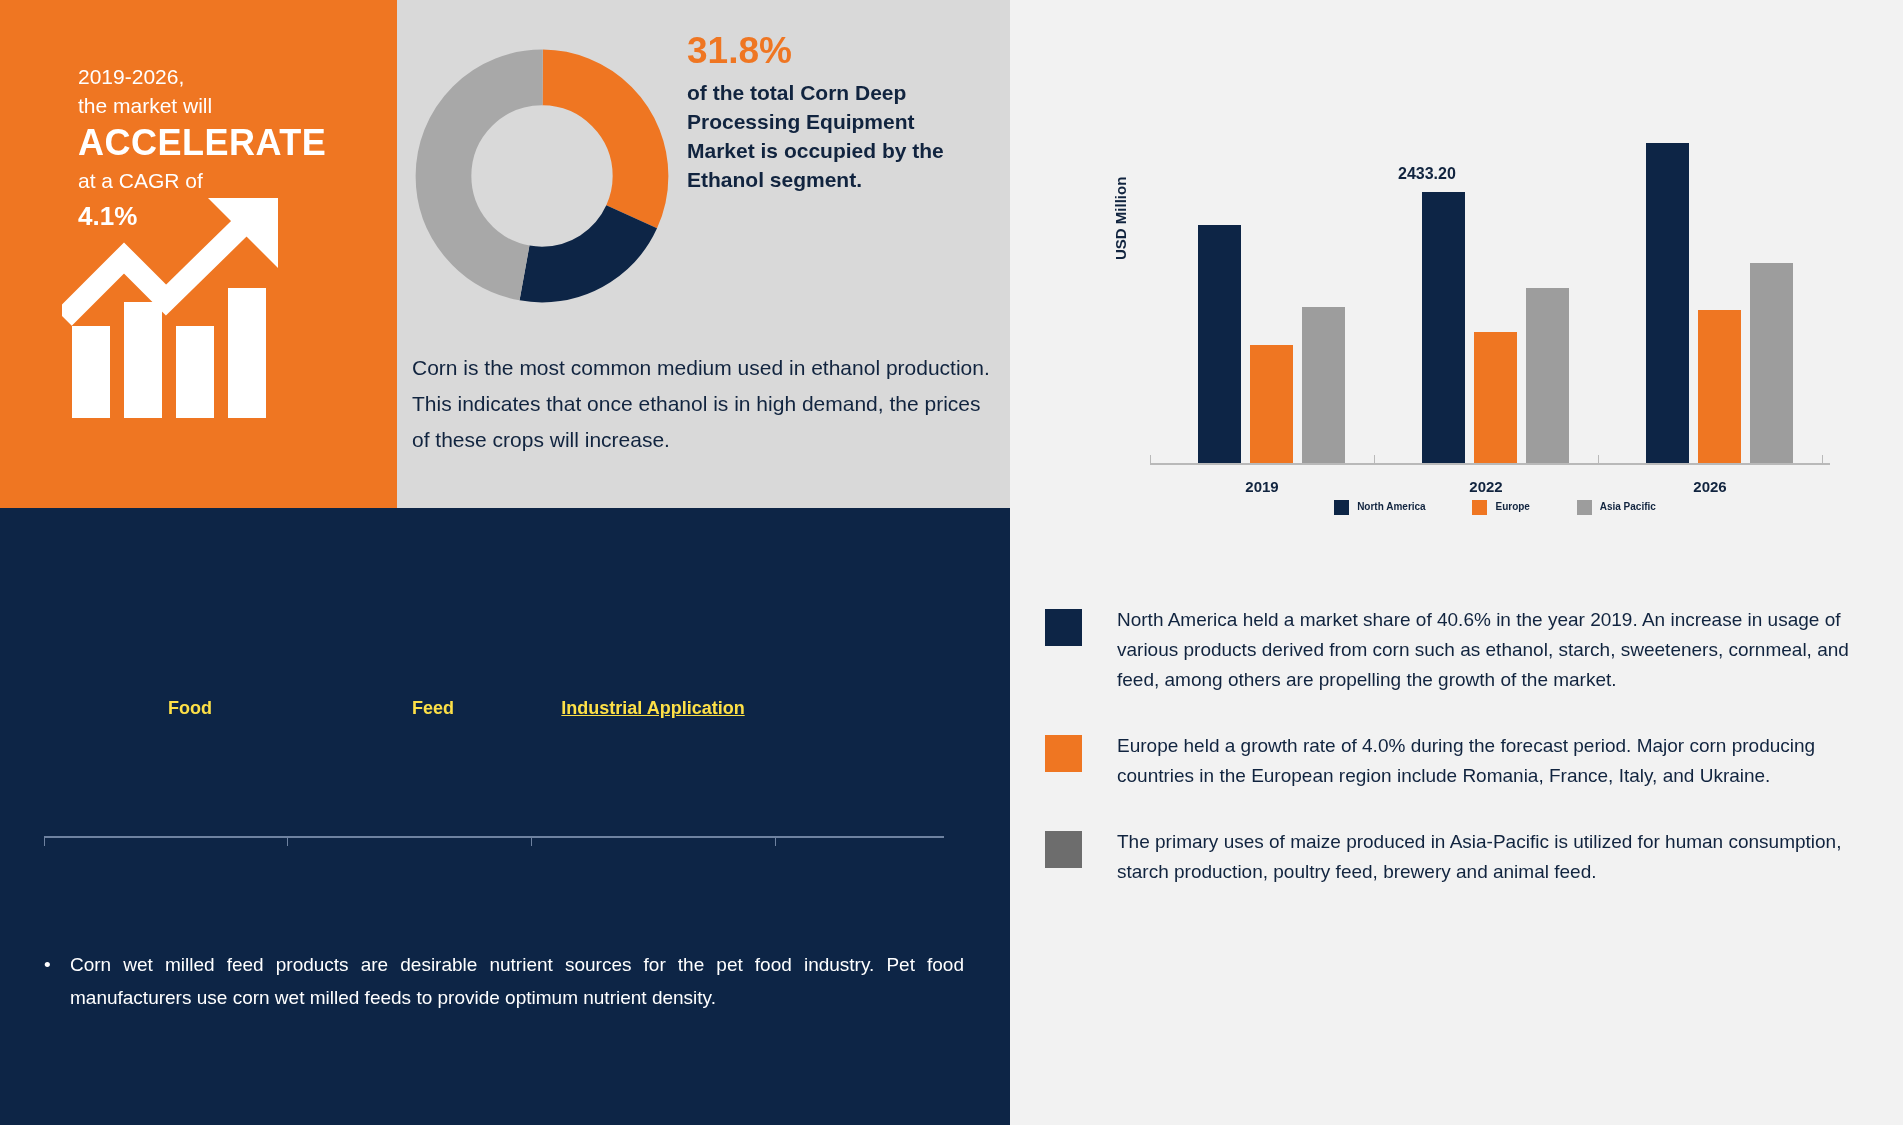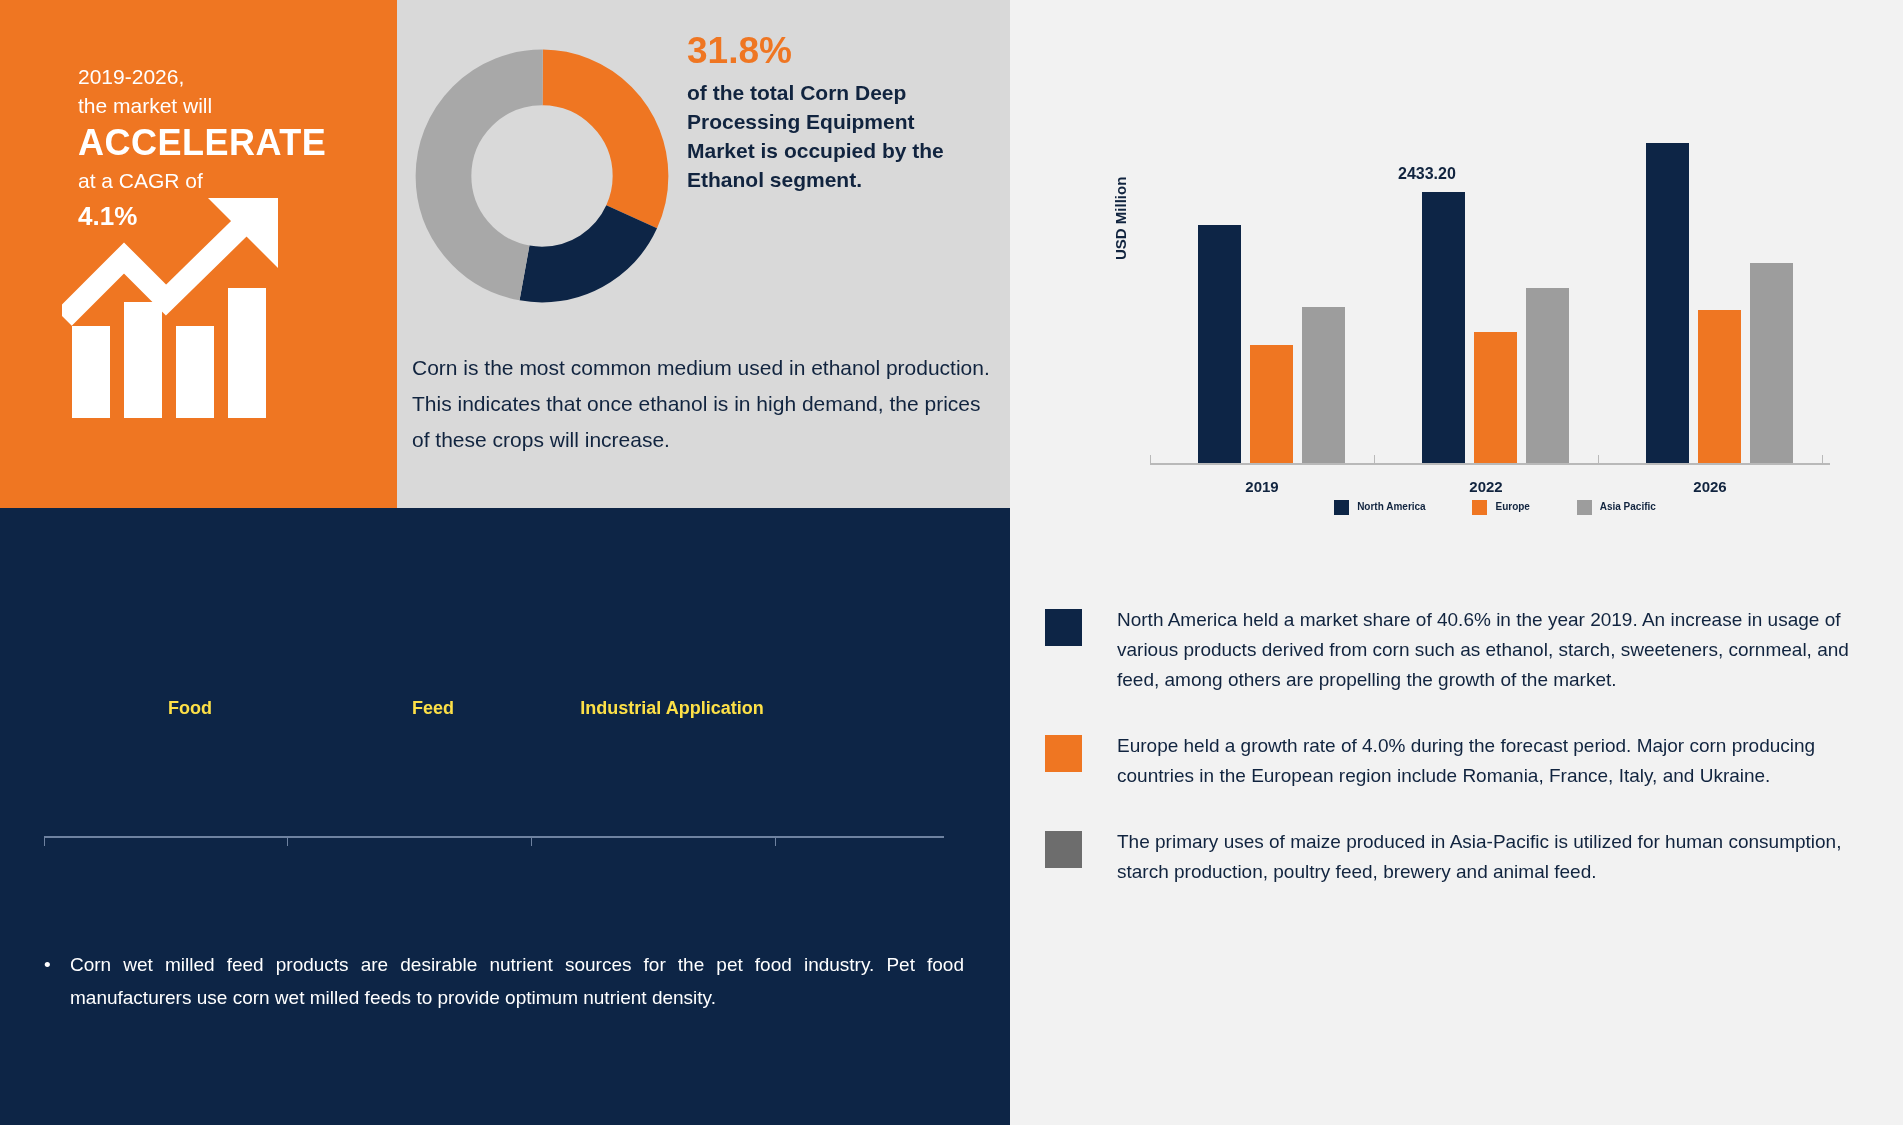--- a/index.html
+++ b/index.html
@@ -136,21 +136,21 @@
     <div class="dot-panel">
 
       <div class="axisline-h"></div>
       <div class="tick-v" style="left:44px; top:328px;"></div>
       <div class="tick-v" style="left:287px; top:328px;"></div>
       <div class="tick-v" style="left:531px; top:328px;"></div>
       <div class="tick-v" style="left:775px; top:328px;"></div>
 
       <div class="cat-label" style="left:115px; top:190px; width:150px;">Food</div>
       <div class="cat-label" style="left:358px; top:190px; width:150px;">Feed</div>
-      <div class="cat-label" style="left:547px; top:190px; width:250px;">Industrial Application</div>
+      <div class="cat-label" style="left:528px; top:190px; width:250px;text-decoration:underline;">Industrial Application</div>
 
 
       <div class="bullet-block">
         <span class="bdot">•</span>
         <span class="btxt">Corn wet milled feed products are desirable nutrient sources for the pet food industry. Pet food manufacturers use corn wet milled feeds to provide optimum nutrient density.</span>
       </div>
     </div>
   </div>
 
   <div class="right-col">

